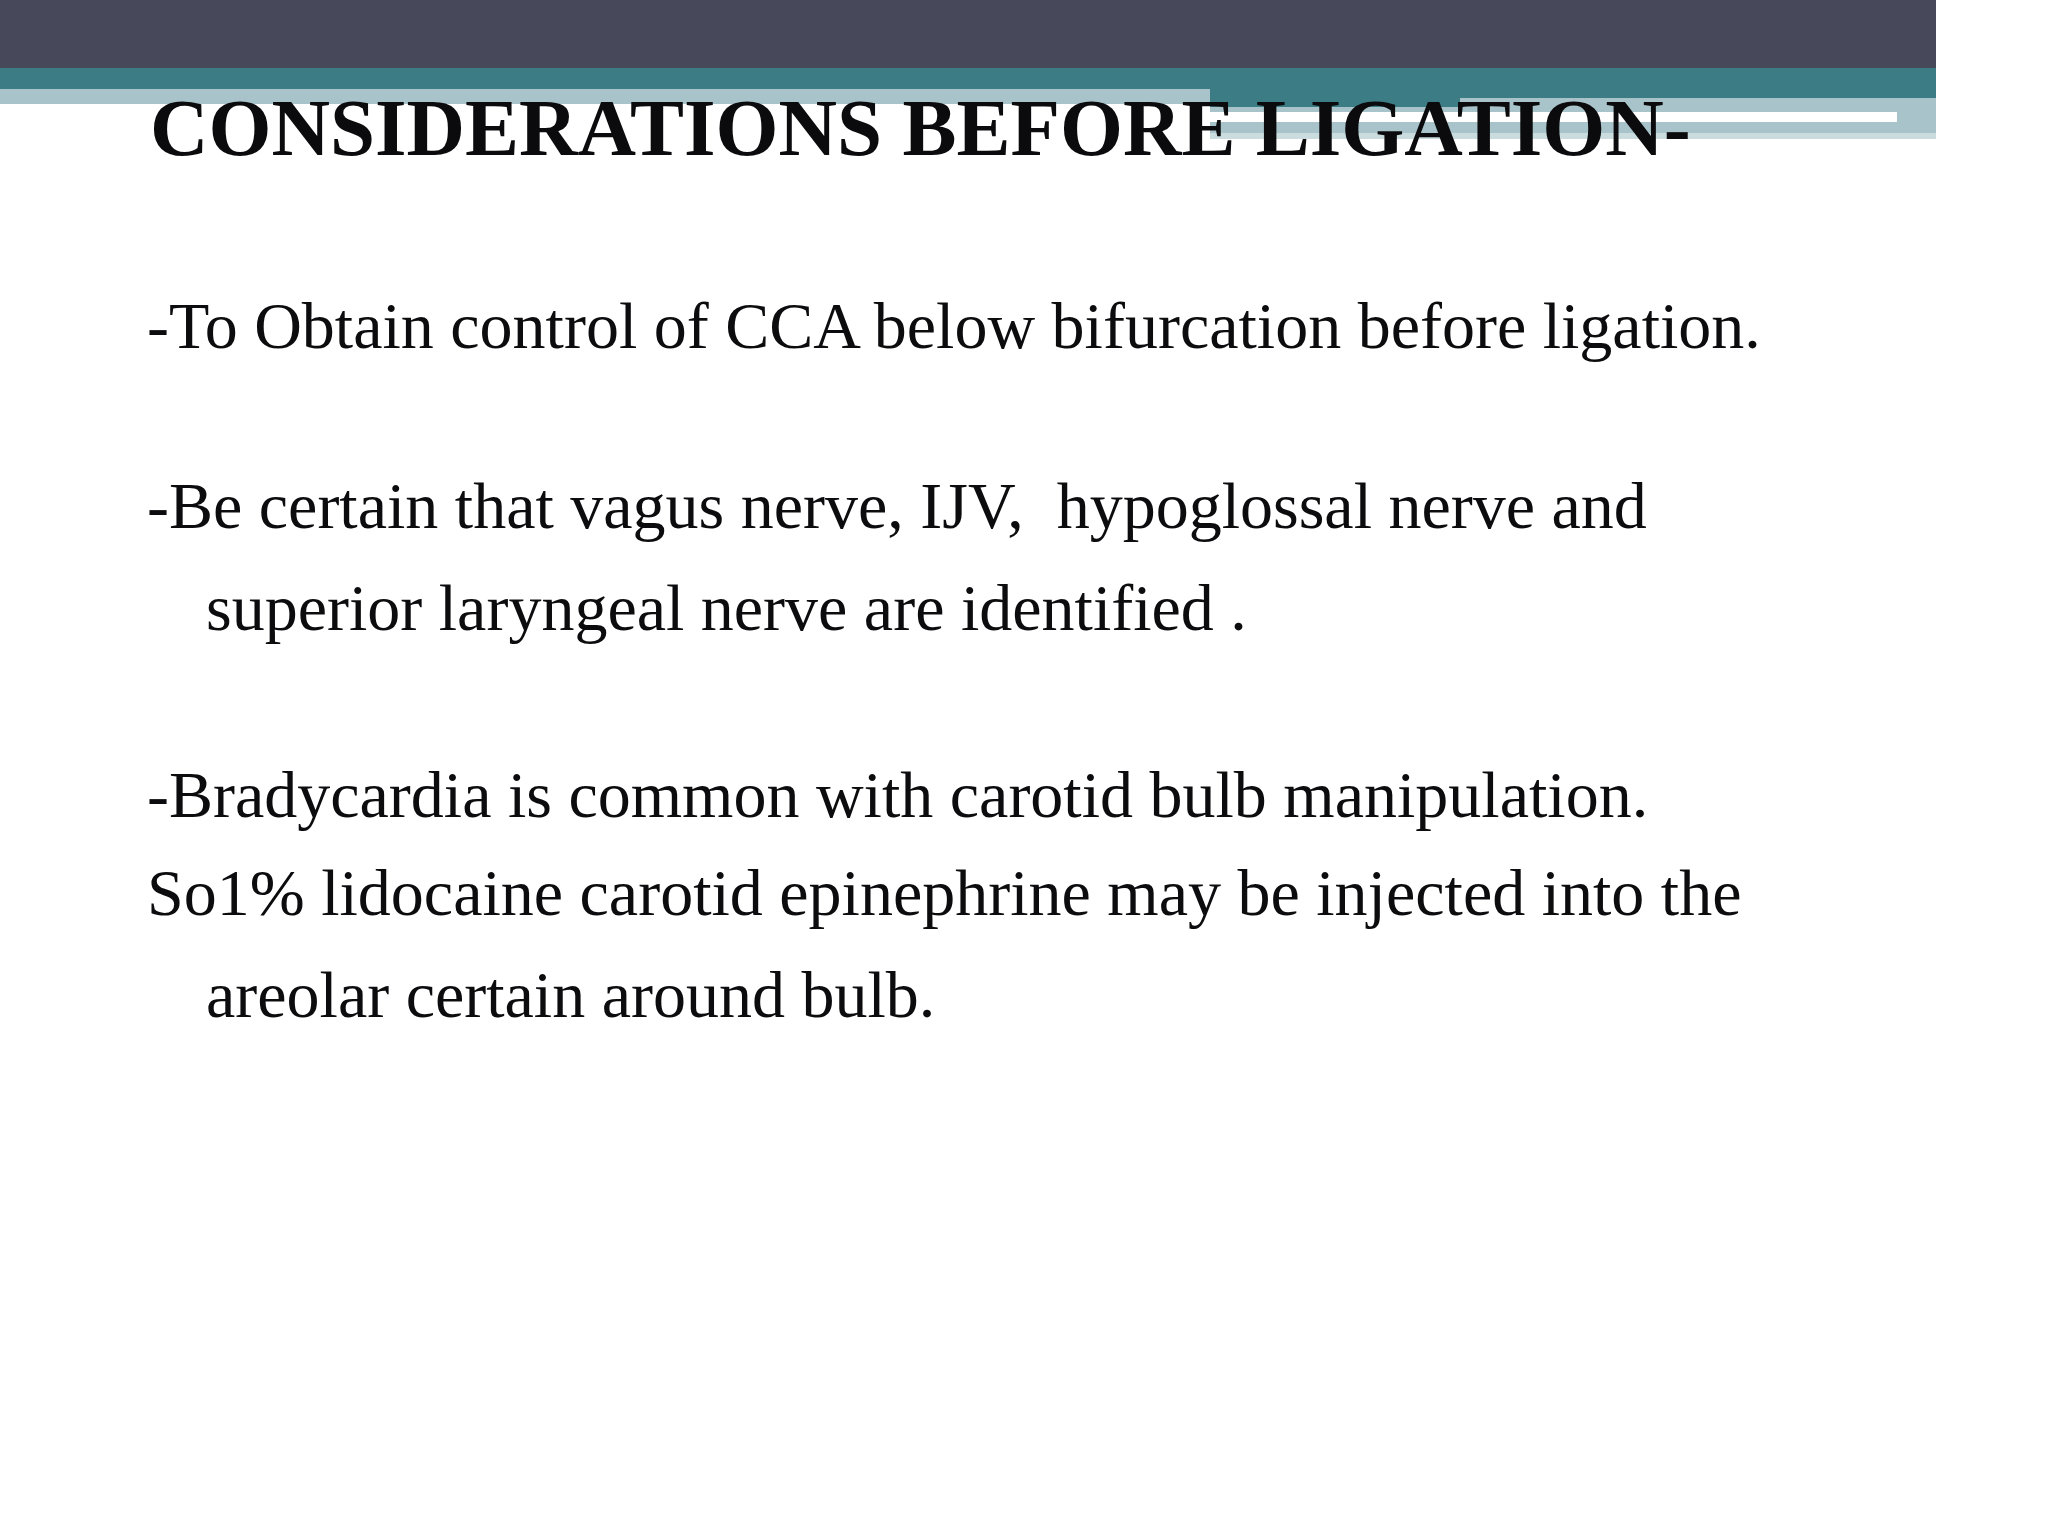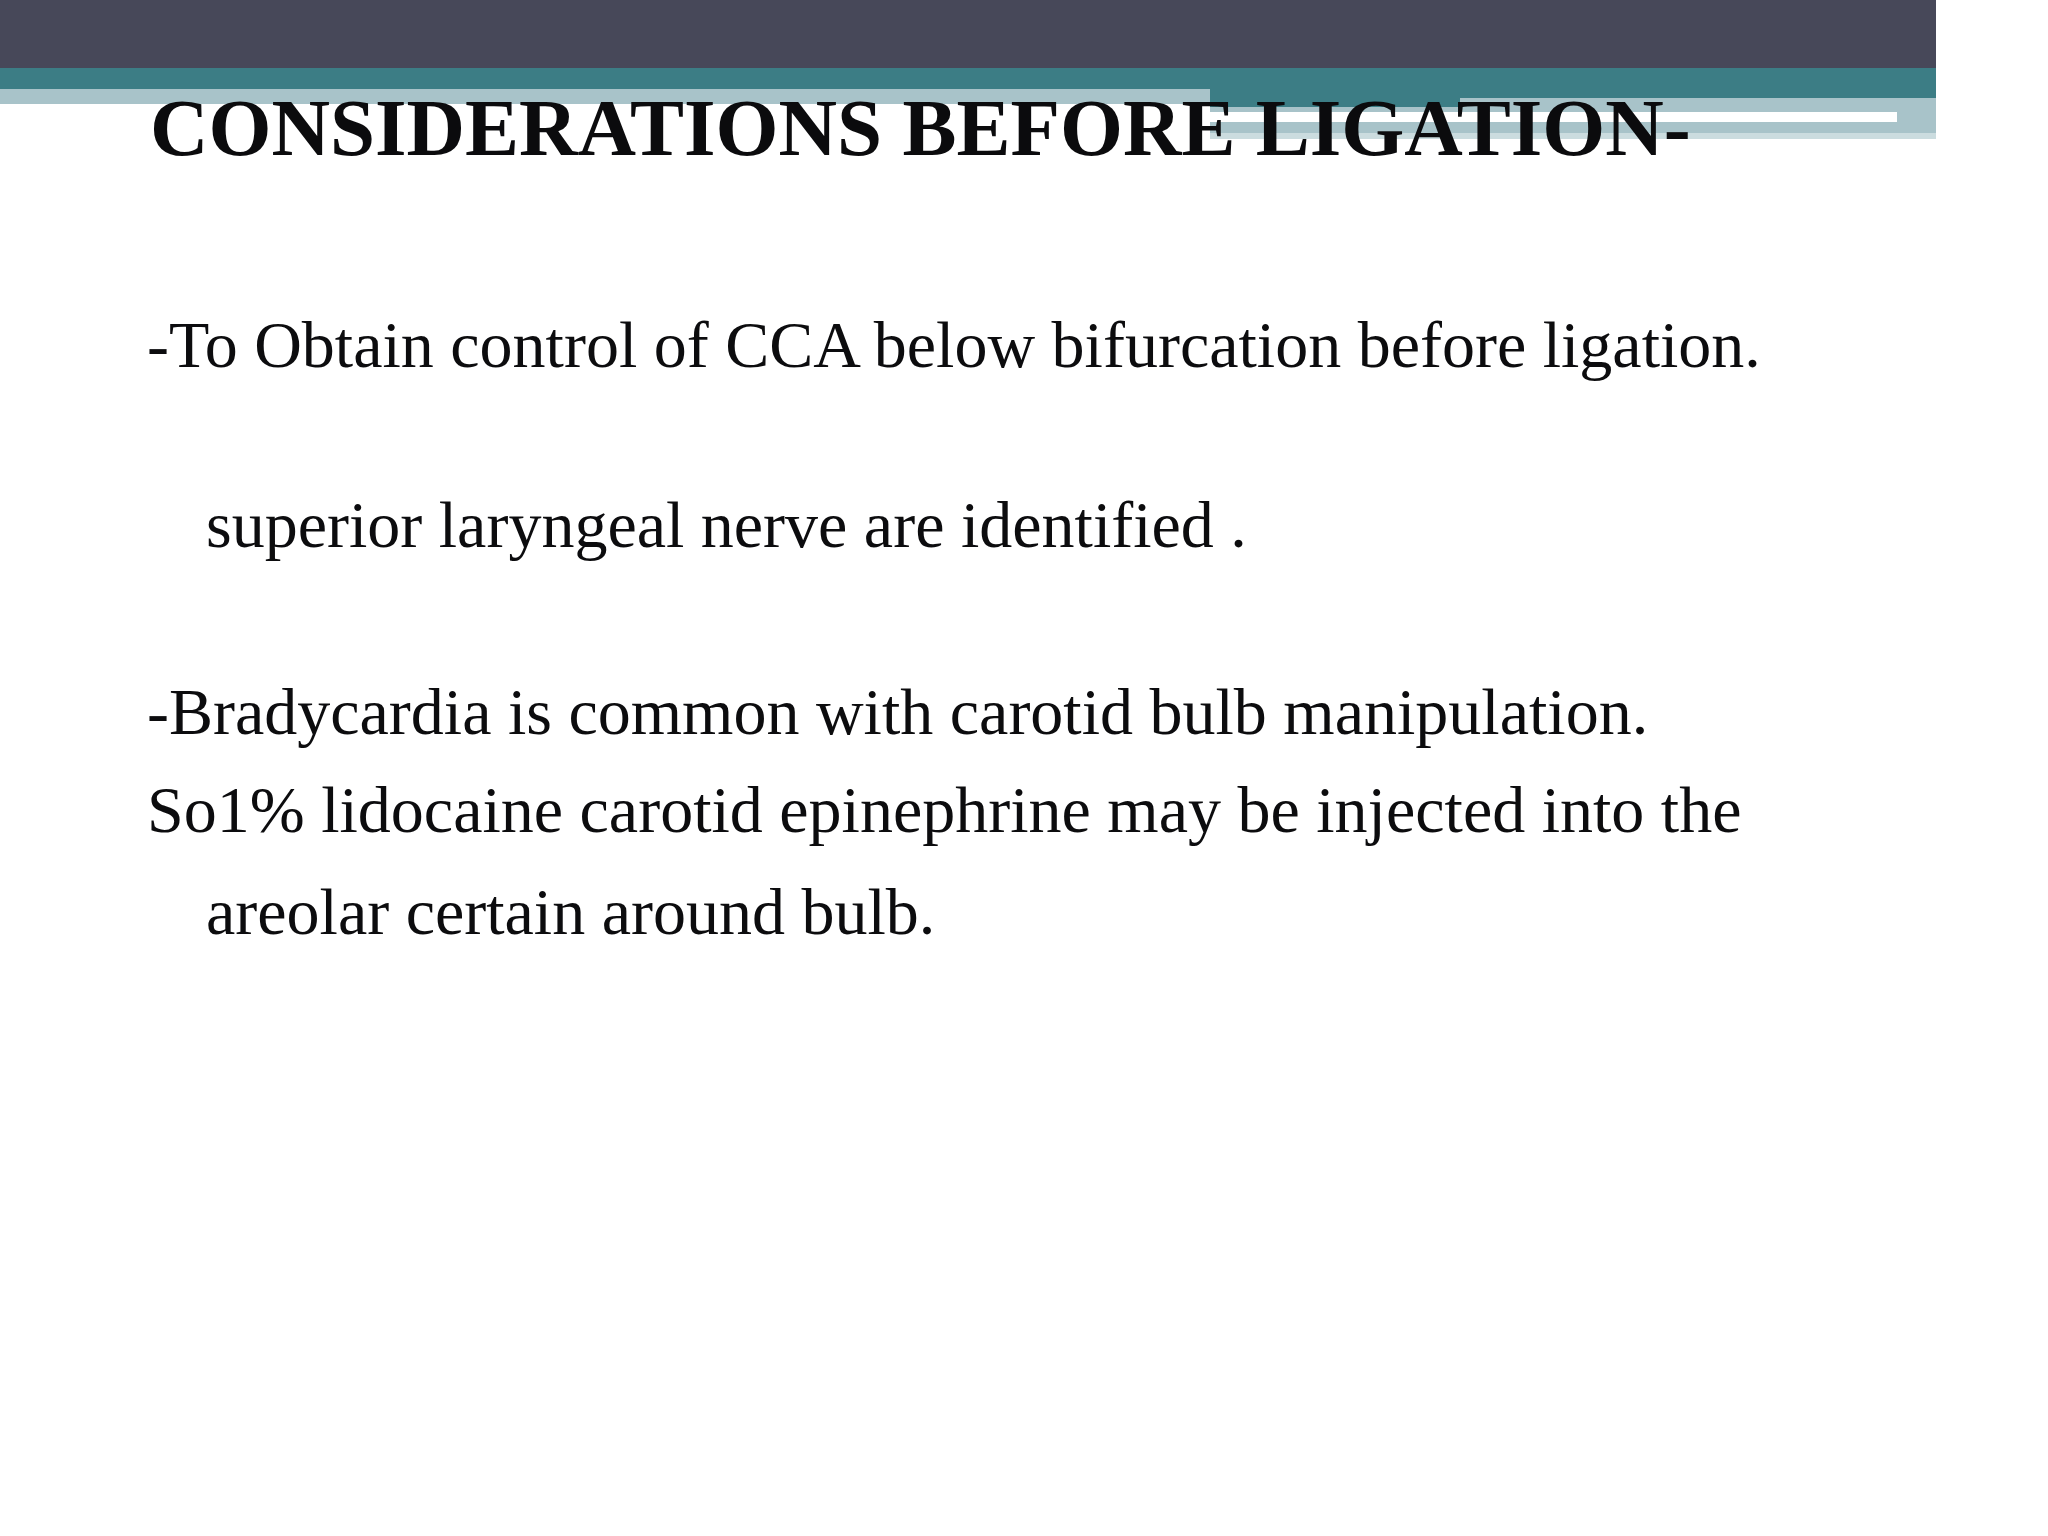--- a/index.html
+++ b/index.html
@@ -49,21 +49,21 @@
     font-size: 81px;
     line-height: 90px;
     font-weight: bold;
     color: #0b0b0d;
     white-space: pre;
     z-index: 5;
   }
   .body-text {
     position: absolute;
     left: 147px;
-    top: 306px;
+    top: 287px;
     font-size: 66px;
     line-height: 78px;
     color: #0c0c0e;
     z-index: 5;
   }
   .para { margin: 0; }
   .para.p1 { margin-bottom: 102px; }
   .para.p2 { margin-bottom: 109px; }
   .para.p3 { margin-bottom: 20px; }
   .line { white-space: pre; }
@@ -97,20 +97,21 @@
     </div>
   </div>
 
   <div class="title">CONSIDERATIONS BEFORE LIGATION-</div>
 
   <div class="body-text">
     <div class="para p1">
       <div class="line">-To Obtain control of CCA below bifurcation before ligation.</div>
     </div>
     <div class="para p2">
+      <div class="line">-Be certain that vagus nerve, IJV,  hypoglossal nerve and</div>
       <div class="line indent">superior laryngeal nerve are identified .</div>
     </div>
     <div class="para p3">
       <div class="line">-Bradycardia is common with carotid bulb manipulation.</div>
     </div>
     <div class="para p4">
       <div class="line">So1% lidocaine carotid epinephrine may be injected into the</div>
       <div class="line indent">areolar certain around bulb.</div>
     </div>
   </div>

